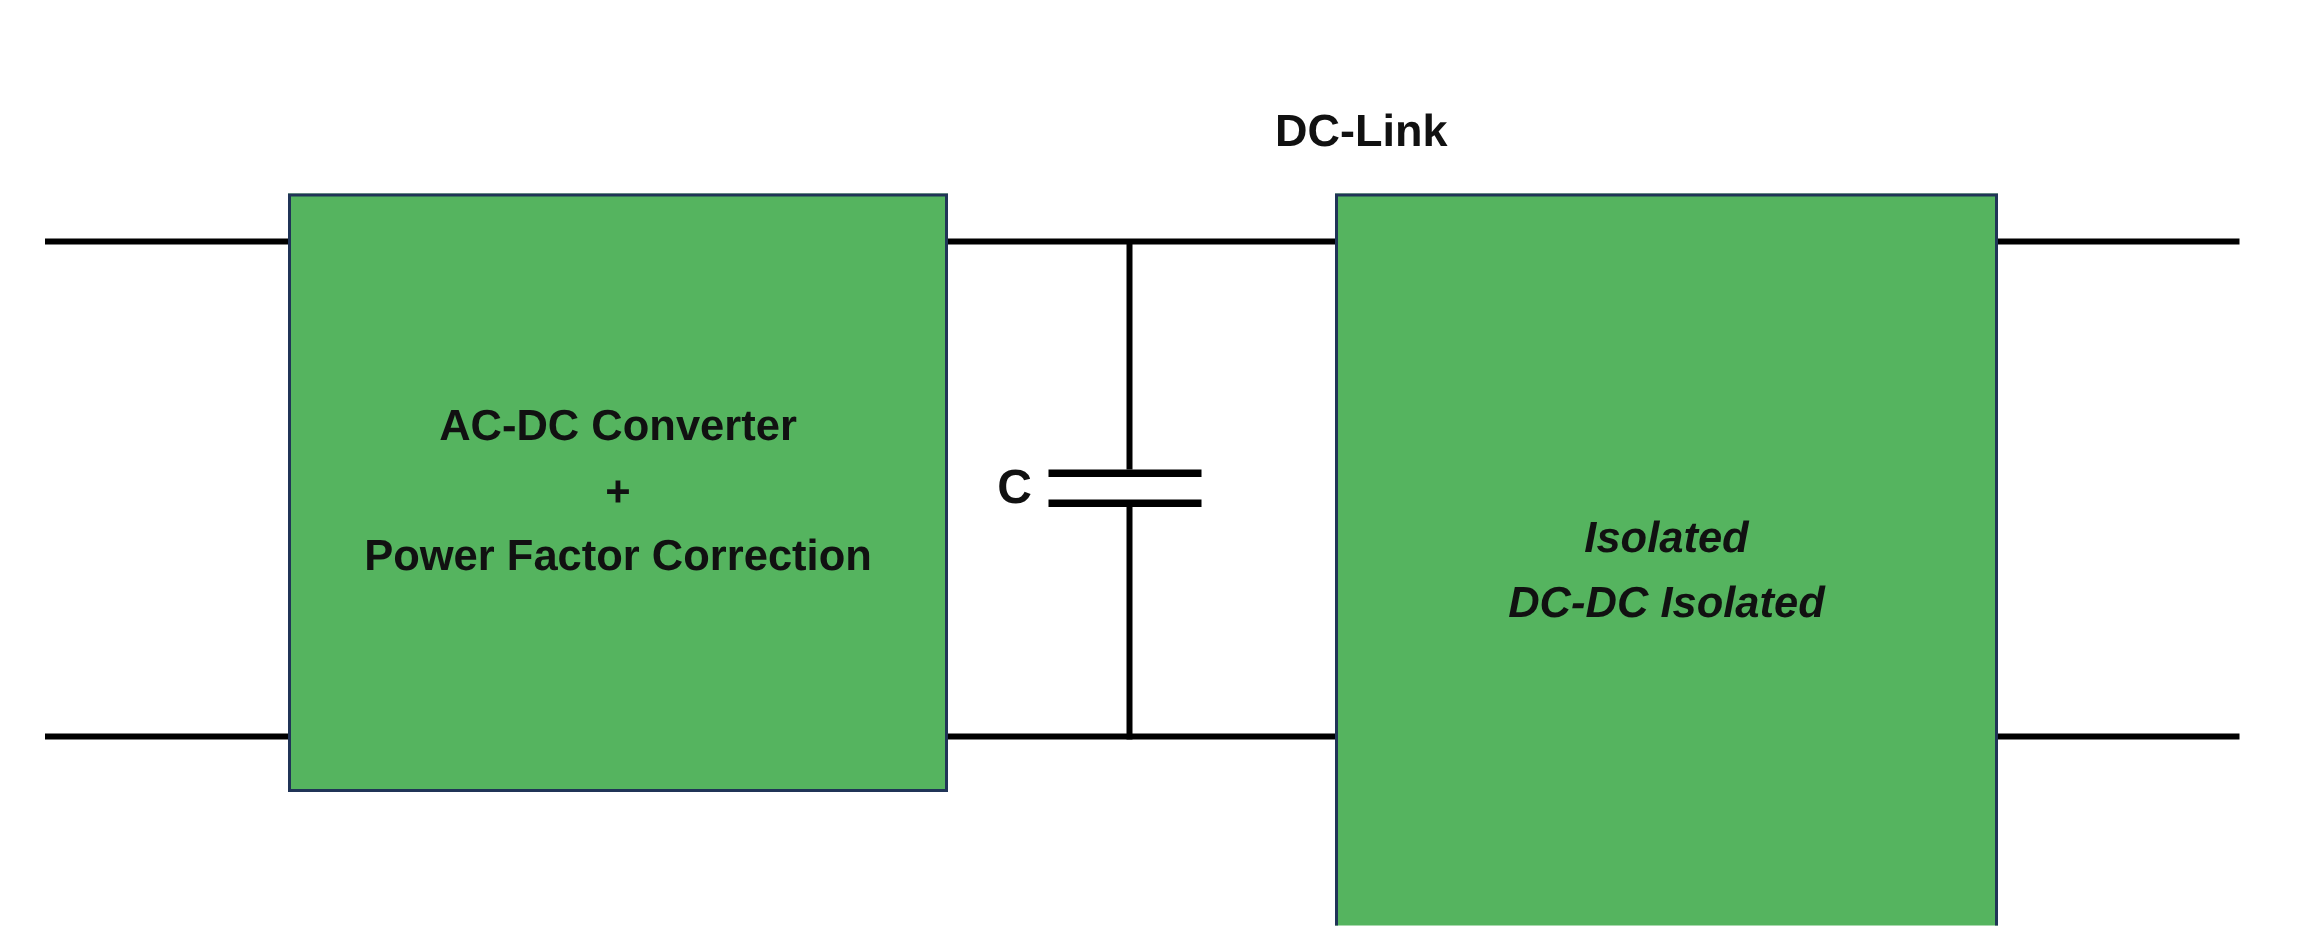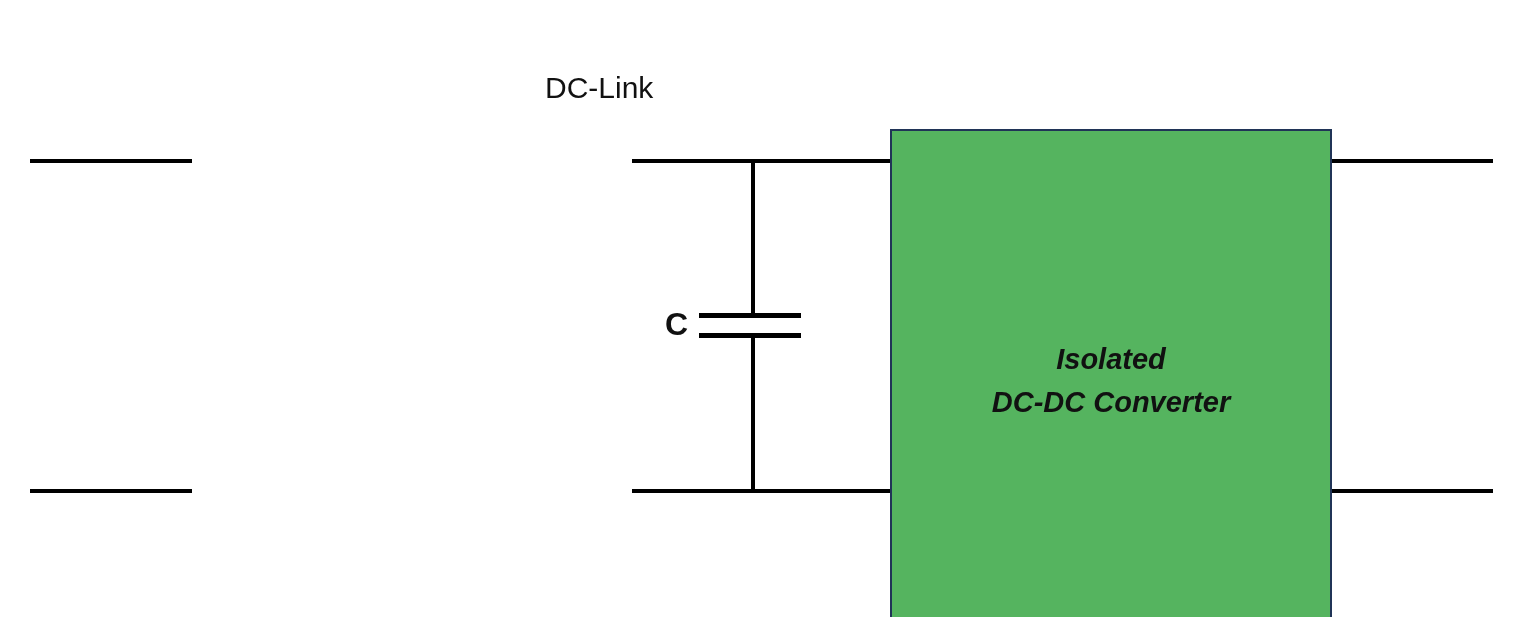--- a/index.html
+++ b/index.html
@@ -51,23 +51,23 @@
     line-height: 1.5;
   }
   .block-left  { left: 192px; top: 129px; width: 440px; height: 399px; }
   .block-right { left: 890px; top: 129px; width: 442px; height: 504px; font-style: italic; }
 
   .dclink-label {
     position: absolute;
     left: 545px;
     top: 66px;
     width: 420px;
-    text-align: left;
+    text-align: right;
     font-size: 30px;
-    font-weight: 400;
+    font-weight: 700;
     line-height: 1.45;
   }
   .cap-label {
     position: absolute;
     left: 608px;
     top: 306px;
     width: 80px;
     text-align: right;
     font-size: 32px;
     font-weight: 600;
@@ -87,35 +87,40 @@
   .cap-plate-bottom { left: 699px; top: 333px; width: 102px; }
 </style>
 </head>
 <body>
 
 <div class="canvas">
 
   <div class="wire-h wire-in-top"></div>
   <div class="wire-h wire-in-bottom"></div>
 
+  <div class="block block-left">
+    <div>AC-DC Converter</div>
+    <div>+</div>
+    <div>Power Factor Correction</div>
+  </div>
 
   <div class="wire-h wire-mid-top"></div>
   <div class="wire-h wire-mid-bottom"></div>
 
   <div class="dclink-label">
     <div>DC-Link</div>
   </div>
 
   <div class="wire-v cap-lead-top"></div>
   <div class="plate cap-plate-top"></div>
   <div class="plate cap-plate-bottom"></div>
   <div class="wire-v cap-lead-bottom"></div>
   <div class="cap-label">C</div>
 
   <div class="block block-right">
     <div>Isolated</div>
-    <div>DC-DC Converter</div>
+    <div>DC-DC Isolated</div>
   </div>
 
   <div class="wire-h wire-out-top"></div>
   <div class="wire-h wire-out-bottom"></div>
 
 </div>
 
 </body></html>

